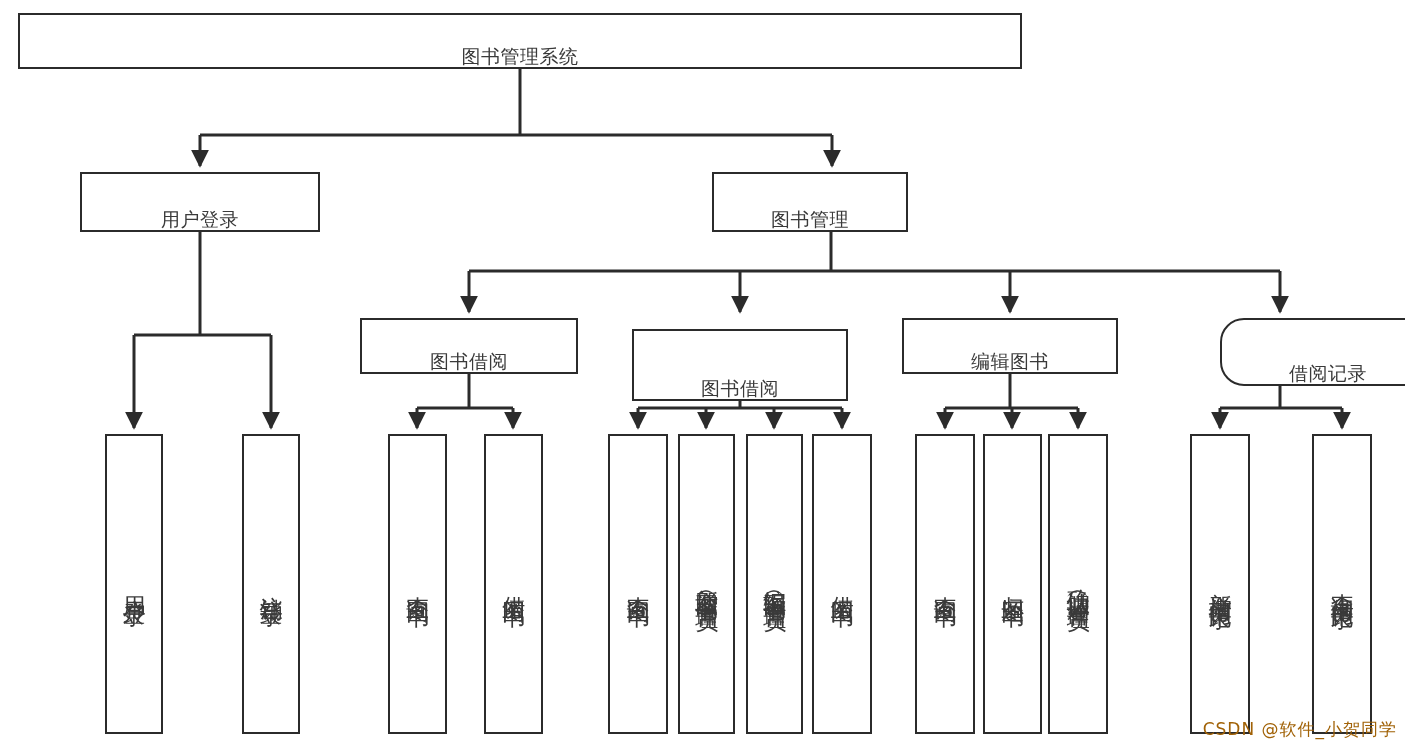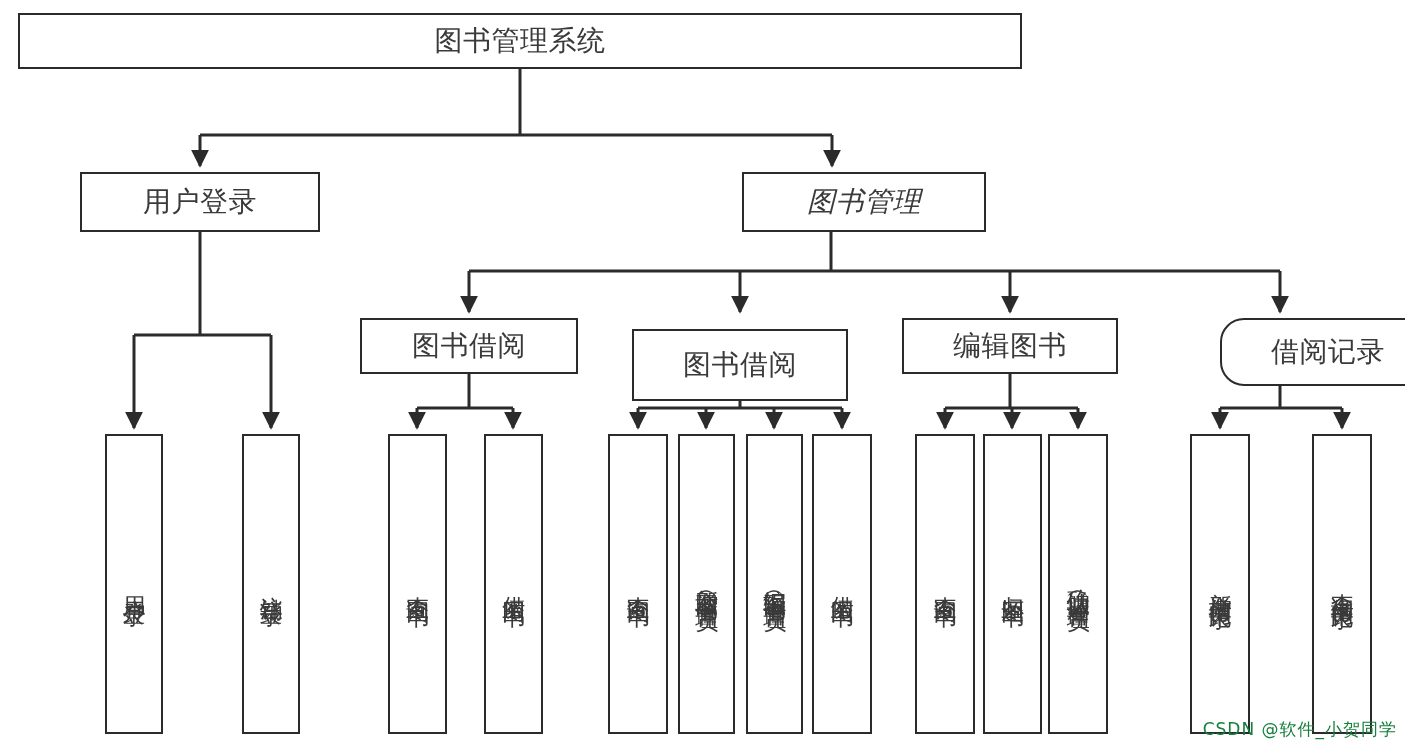--- a/index.html
+++ b/index.html
@@ -30,23 +30,24 @@
     box-sizing: border-box;
     background: #ffffff;
     border: 2.5px solid #2b2b2b;
     display: flex;
     align-items: center;
     justify-content: center;
     color: #3a3a3a;
     letter-spacing: 0.5px;
   }
   .node.horiz {
-    font-size: 28px;
+    font-size: 19px;
     line-height: 1.1;
     text-align: center;
+    align-items: flex-end;
   }
   .node.vert {
     writing-mode: vertical-rl;
     text-orientation: upright;
     font-size: 23px;
     line-height: 1.28;
     letter-spacing: 3px;
     padding: 4px 0;
     text-align: center;
   }
@@ -54,21 +55,21 @@
     writing-mode: vertical-rl;
     text-orientation: upright;
     display: block;
     white-space: normal;
   }
   #watermark {
     position: absolute;
     right: 8px;
     bottom: 6px;
     font-size: 17px;
-    color: #15803d;
+    color: #a16207;
     letter-spacing: 1px;
     white-space: nowrap;
   }
 </style>
 </head>
 <body>
 
 <div id="canvas">
 
   <svg id="wires" viewBox="0 0 1405 747" xmlns="http://www.w3.org/2000/svg">
@@ -121,21 +122,21 @@
     </g>
   </svg>
 
   <div class="node horiz" id="node-root" style="left: 18px; top: 13px; width: 1004px; height: 56px;">
     <span>图书管理系统</span>
   </div>
 
   <div class="node horiz" id="node-l2-0" style="left: 80px; top: 172px; width: 240px; height: 60px;">
     <span>用户登录</span>
   </div>
-  <div class="node horiz" id="node-l2-1" style="left: 742px; top: 172px; width: 244px; height: 60px; font-style: italic;">
+  <div class="node horiz" id="node-l2-1" style="left: 712px; top: 172px; width: 196px; height: 60px;">
     <span>图书管理</span>
   </div>
 
   <div class="node horiz" id="node-l3-0" style="left: 360px; top: 318px; width: 218px; height: 56px;">
     <span>图书借阅</span>
   </div>
   <div class="node horiz" id="node-l3-1" style="left: 632px; top: 329px; width: 216px; height: 72px;">
     <span>图书借阅</span>
   </div>
   <div class="node horiz" id="node-l3-2" style="left: 902px; top: 318px; width: 216px; height: 56px;">

